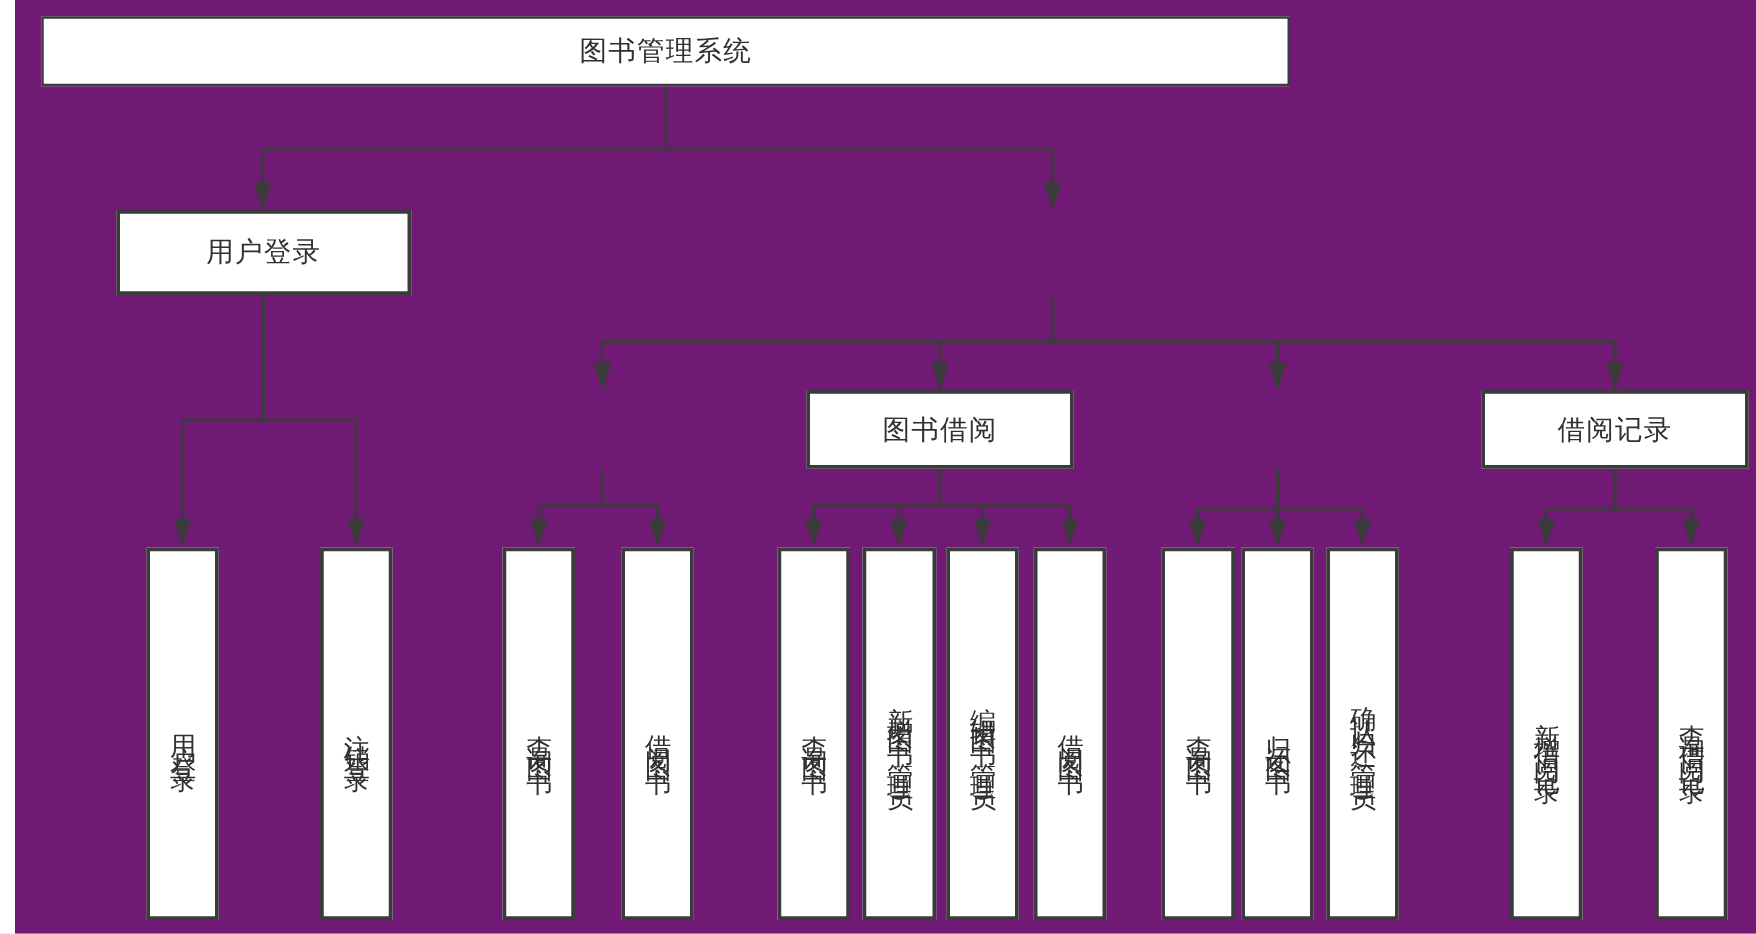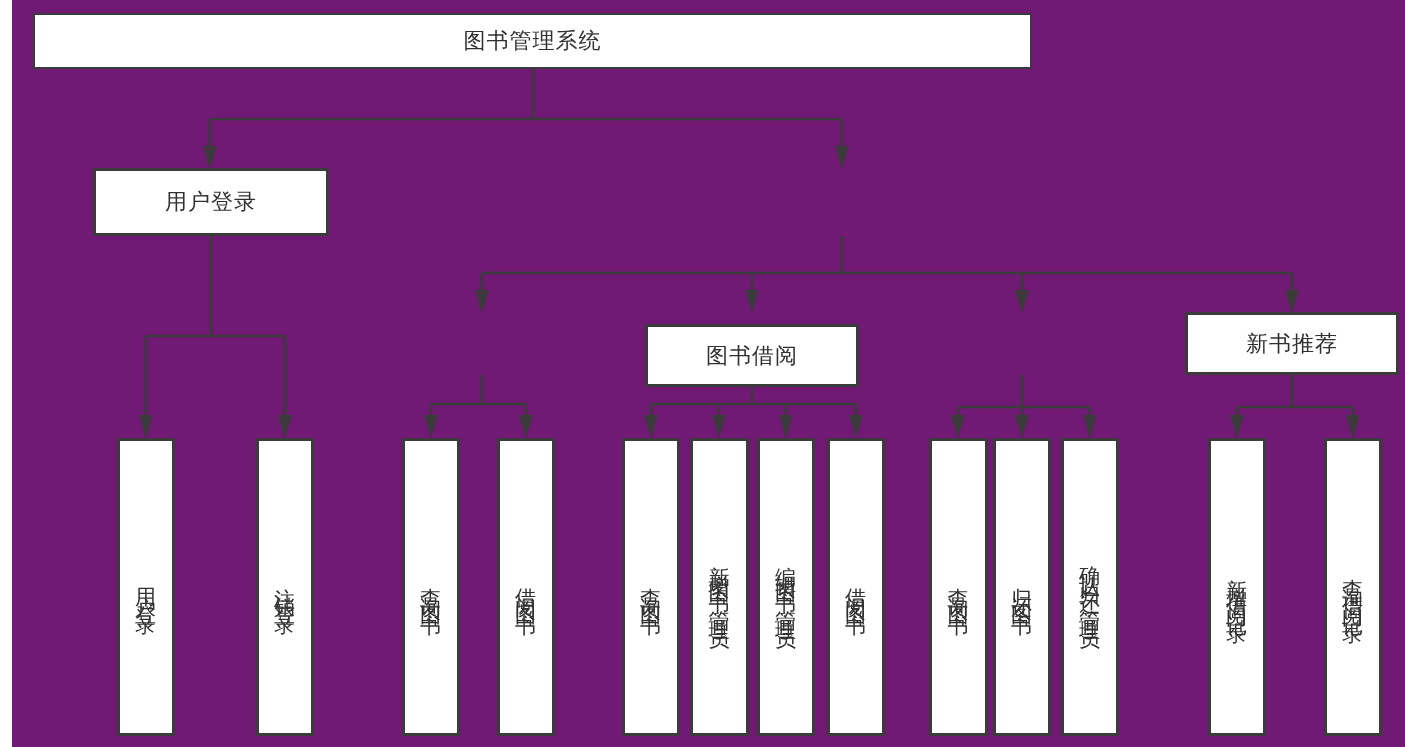--- a/index.html
+++ b/index.html
@@ -71,22 +71,22 @@
       <polygon points="1071,415 1085,415 1078,438"></polygon>
       <polygon points="1218,415 1232,415 1225,438"></polygon>
       <polygon points="1334,415 1348,415 1341,438"></polygon>
     </g>
   </svg>
 
   <div class="node h root" style="left:21px;top:13px;width:999px;height:56px">图书管理系统</div>
 
   <div class="node h" style="left:81px;top:168px;width:236px;height:68px">用户登录</div>
 
-  <div class="node h" style="left:633px;top:324px;width:214px;height:63px">图书借阅</div>
-  <div class="node h" style="left:1173px;top:312px;width:214px;height:63px">新书推荐</div>
+  <div class="node h" style="left:633px;top:312px;width:214px;height:63px">图书借阅</div>
+  <div class="node h" style="left:1173px;top:312px;width:214px;height:63px">借阅记录</div>
 
   <div class="node v" style="left:105px;top:438px;width:58px;height:298px">用户登录</div>
   <div class="node v" style="left:244px;top:438px;width:58px;height:298px">注销登录</div>
 
   <div class="node v" style="left:390px;top:438px;width:58px;height:298px">查询图书</div>
   <div class="node v" style="left:485px;top:438px;width:58px;height:298px">借阅图书</div>
 
   <div class="node v" style="left:610px;top:438px;width:58px;height:298px">查询图书</div>
   <div class="node v" style="left:678px;top:438px;width:59px;height:298px">新增图书（管理员）</div>
   <div class="node v" style="left:745px;top:438px;width:58px;height:298px">编辑图书（管理员）</div>

